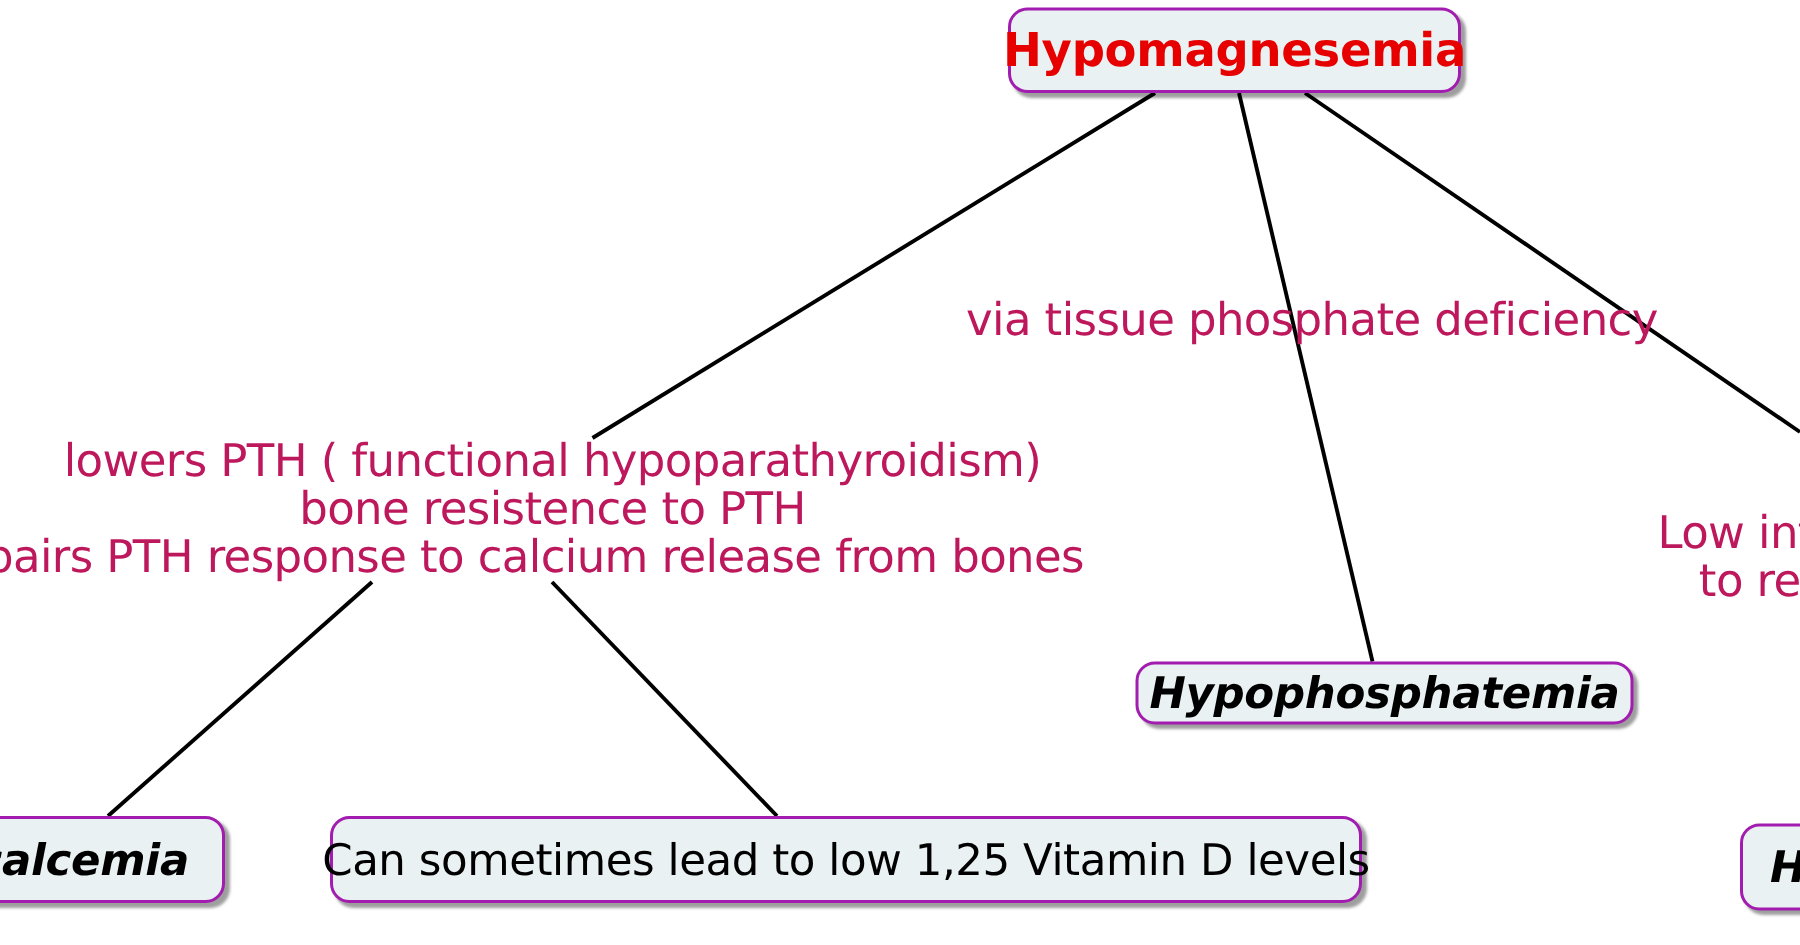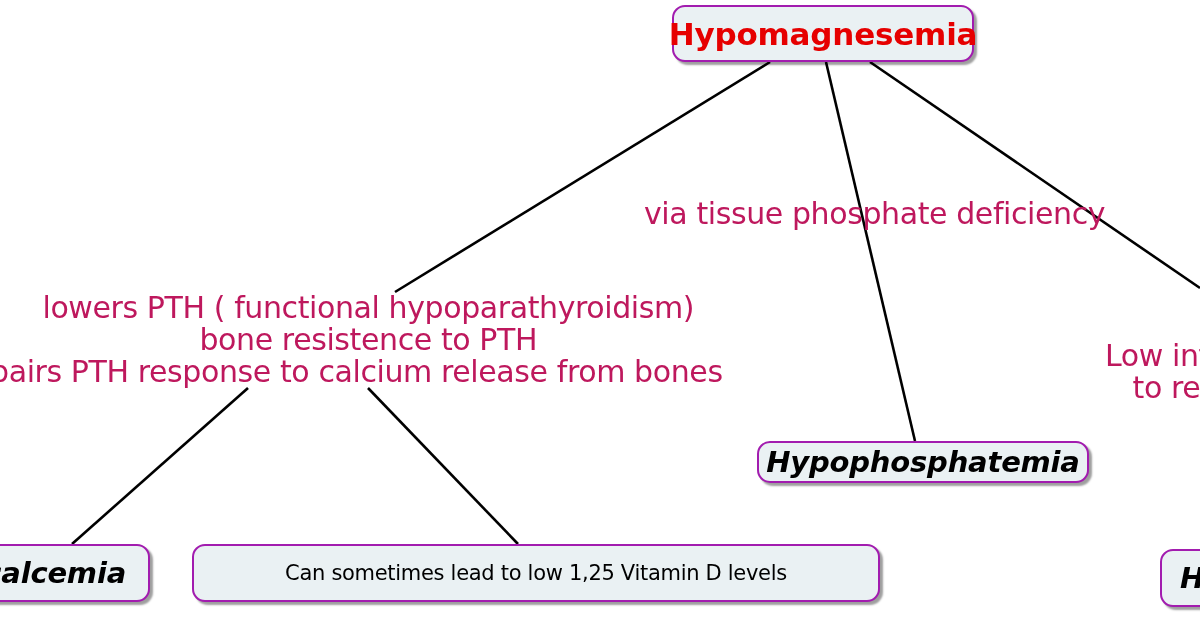--- a/index.html
+++ b/index.html
@@ -47,22 +47,23 @@
   }
   .node-dx {
     font-weight: bold;
     font-style: italic;
     font-size: 29px;
     letter-spacing: -0.2px;
   }
   .node-note {
     font-weight: normal;
     font-style: normal;
-    font-size: 21px;
+    font-size: 29px;
     letter-spacing: -0.3px;
+    margin-left: 28px;
   }
   .edge-label {
     position: absolute;
     font-size: 30px;
     color: #be185d;
     white-space: nowrap;
     line-height: 1.07;
     letter-spacing: -0.4px;
   }
   .edge-label.center {

